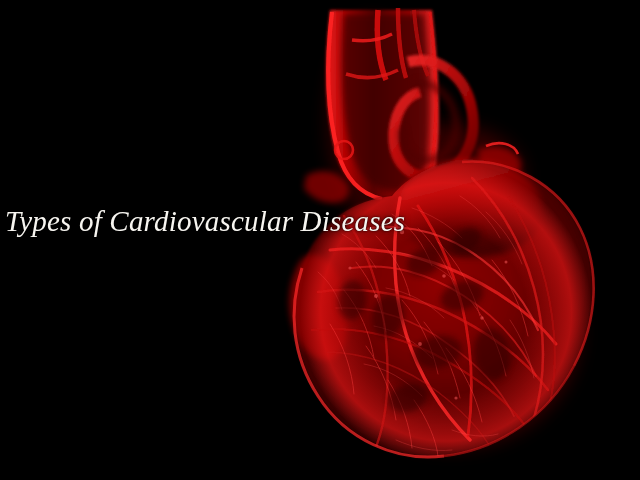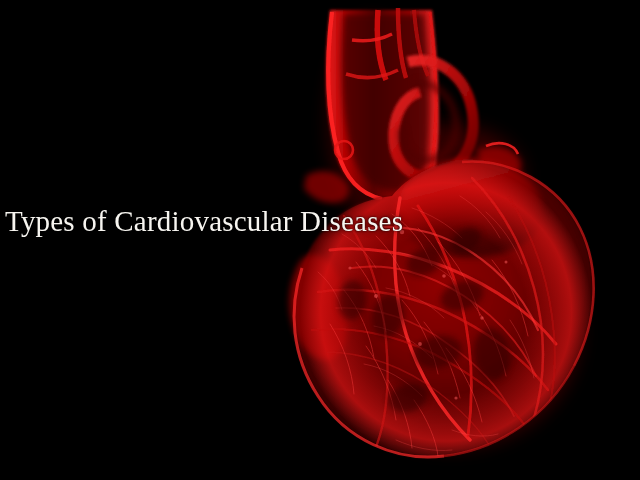--- a/index.html
+++ b/index.html
@@ -7,20 +7,21 @@
     padding: 0;
     background: #000000;
   }
   #slide {
     position: relative;
     width: 640px;
     height: 480px;
     background: #4c1d95;
     overflow: hidden;
     font-family: "Liberation Serif", "DejaVu Serif", serif;
+    font-style: italic;
   }
   #heart-artwork {
     position: absolute;
     left: 0;
     top: 0;
     width: 640px;
     height: 480px;
     pointer-events: none;
   }
   #title-layer {

